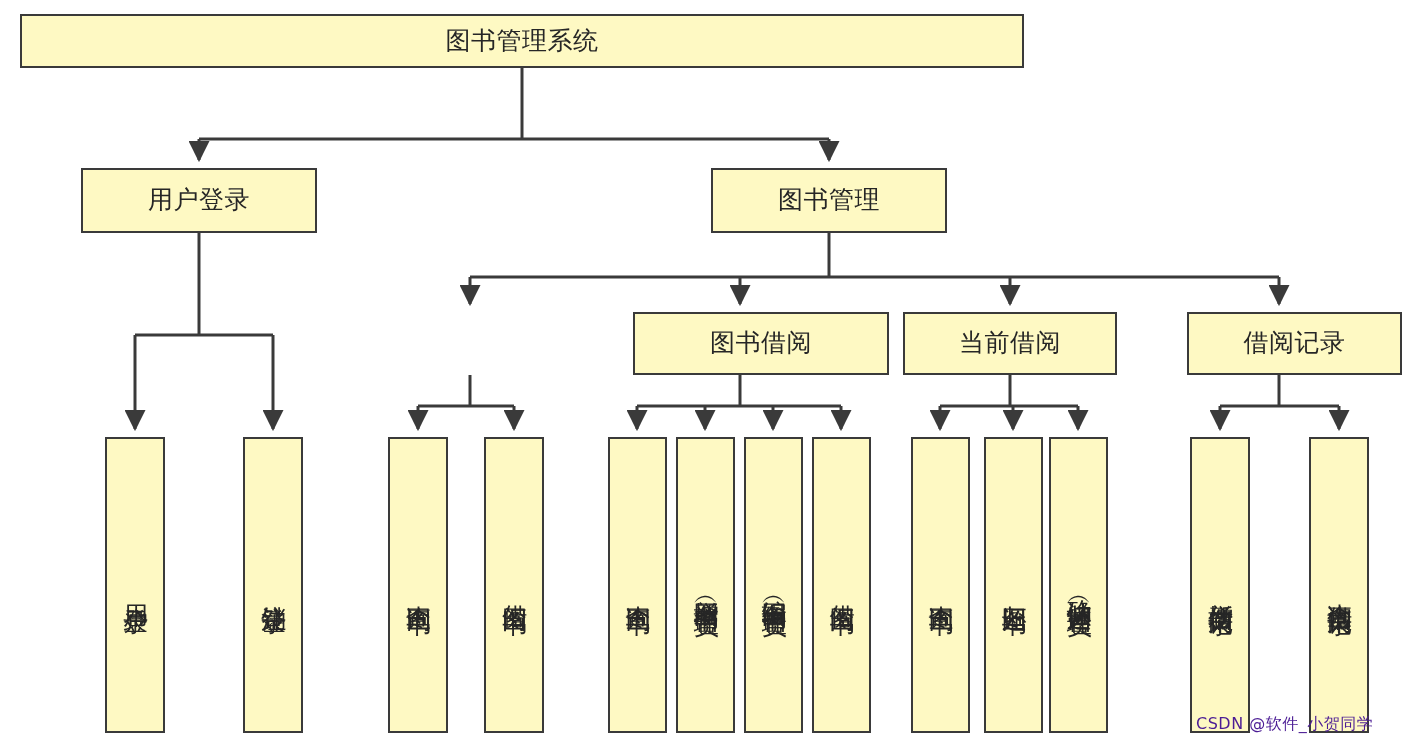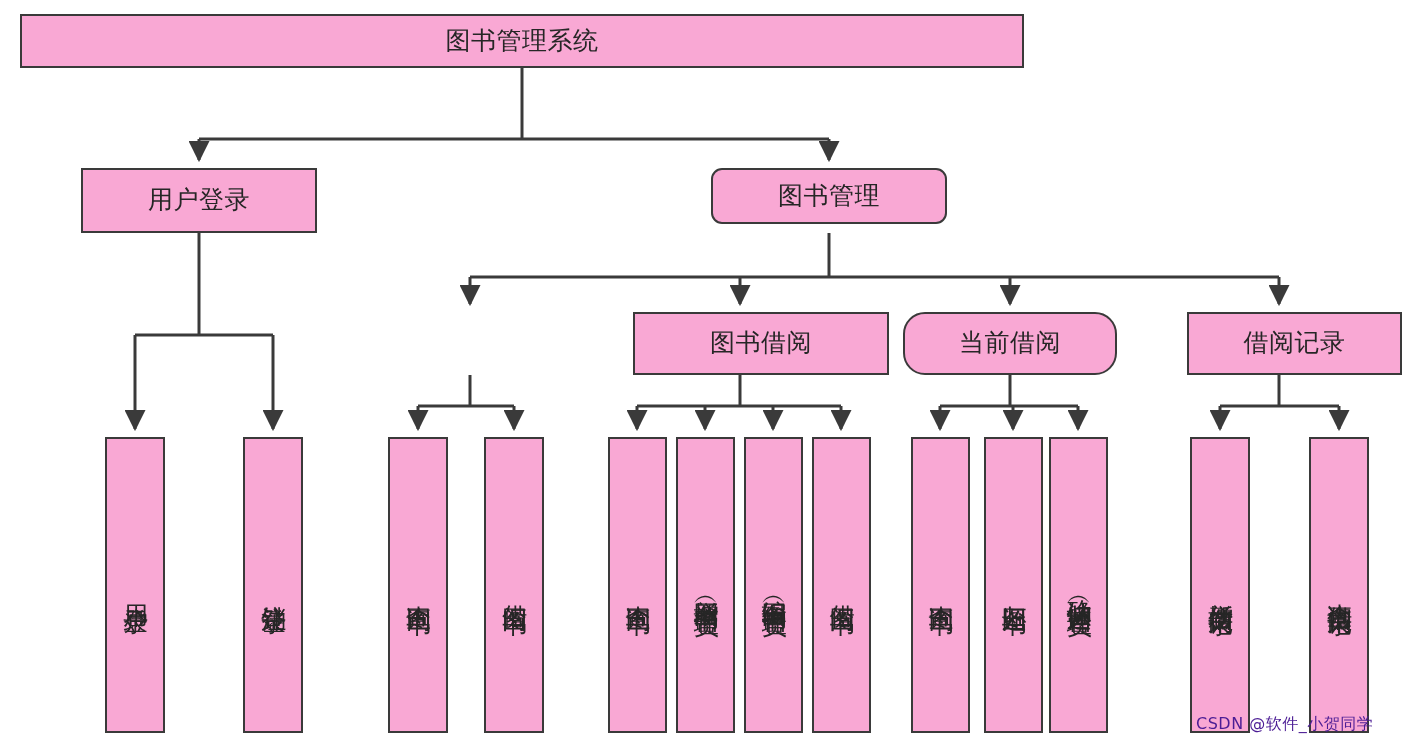--- a/index.html
+++ b/index.html
@@ -21,21 +21,21 @@
     position: absolute;
     left: 0;
     top: 0;
     width: 1405px;
     height: 747px;
   }
   .node {
     position: absolute;
     box-sizing: border-box;
     border: 2px solid #3a3a3a;
-    background: #f9a8d4;
+    background: #fef9c3;
     color: #262626;
     display: flex;
     align-items: center;
     justify-content: center;
     text-align: center;
   }
   .node.horiz {
     font-size: 25px;
     line-height: 1.15;
     letter-spacing: 0.5px;
@@ -123,28 +123,28 @@
     </g>
   </svg>
 
   <div class="node horiz root" style="left:20px; top:14px; width:1004px; height:54px;">
     <span>图书管理系统</span>
   </div>
 
   <div class="node horiz" style="left:81px; top:168px; width:236px; height:65px;">
     <span>用户登录</span>
   </div>
-  <div class="node horiz" style="left:711px; top:168px; width:236px; height:56px;border-radius:11px;">
+  <div class="node horiz" style="left:711px; top:168px; width:236px; height:65px;">
     <span>图书管理</span>
   </div>
 
   <div class="node horiz" style="left:633px; top:312px; width:256px; height:63px;">
     <span>图书借阅</span>
   </div>
-  <div class="node horiz" style="left:903px; top:312px; width:214px; height:63px;border-radius:22px;">
+  <div class="node horiz" style="left:903px; top:312px; width:214px; height:63px;">
     <span>当前借阅</span>
   </div>
   <div class="node horiz" style="left:1172px; top:312px; width:215px; height:63px;margin-left:15px;">
     <span>借阅记录</span>
   </div>
 
   <div class="node vert" style="left:105px; top:437px; width:60px; height:296px;">
     <span>用户登录</span>
   </div>
   <div class="node vert" style="left:243px; top:437px; width:60px; height:296px;">

